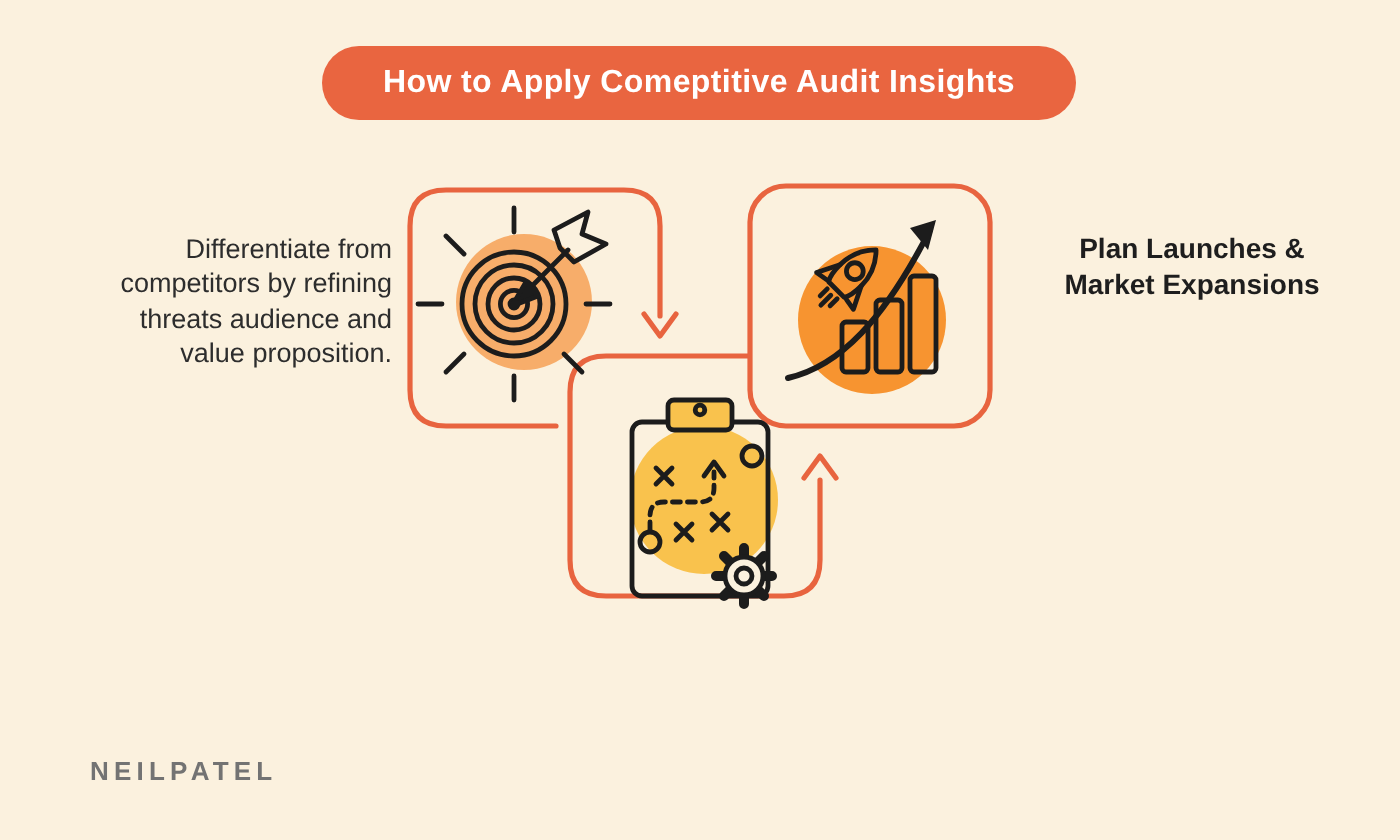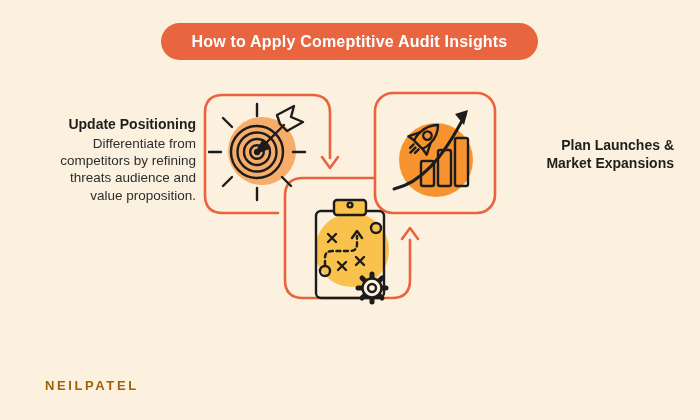--- a/index.html
+++ b/index.html
@@ -7,23 +7,23 @@
           font-family:"Liberation Sans",sans-serif;}
   .banner{position:absolute;left:161px;top:23px;width:377px;height:37px;background:#E96540;
           border-radius:19px;display:flex;align-items:center;justify-content:center;}
   .banner span{color:#FFFFFF;font-weight:bold;font-size:16px;letter-spacing:.2px;}
   .diagram{position:absolute;left:0;top:0;}
   .flow{fill:none;stroke:#E8643F;stroke-width:2.6;stroke-linecap:round;stroke-linejoin:round;}
   .ink{stroke:#1C1C1C;stroke-width:2.4;fill:none;stroke-linecap:round;stroke-linejoin:round;}
   .step-text{position:absolute;color:#2D2D2D;font-size:13.5px;line-height:1.28;}
   .step-title{font-weight:bold;font-size:14px;color:#1E1E1E;margin-bottom:1px;}
   .t-left{left:38px;top:116px;width:158px;text-align:right;}
-  .t-right{left:518px;top:116px;width:156px;text-align:right;margin-top:21px;}
+  .t-right{left:518px;top:116px;width:156px;text-align:center;}
   .t-bottom{left:243px;top:314px;width:210px;text-align:center;}
-  .logo{position:absolute;left:45px;top:378px;color:#a16207;font-size:13px;font-weight:bold;
+  .logo{position:absolute;left:45px;top:378px;color:#737373;font-size:13px;font-weight:bold;
         letter-spacing:2.6px;}
 </style>
 </head>
 <body>
 
 <div class="canvas">
 
   <div class="banner">
     <span>How to Apply Comeptitive Audit Insights</span>
   </div>
@@ -87,21 +87,20 @@
         <path d="M0,-17 C6,-11 7.5,-4 7.5,1 Q7.5,8 5.5,11 L-5.5,11 Q-7.5,8 -7.5,1 C-7.5,-4 -6,-11 0,-17 Z"></path>
         <circle cx="0" cy="-2" r="4.2"></circle>
         <path d="M-7.5,1 L-13,12 L-7,11"></path>
         <path d="M7.5,1 L13,12 L7,11"></path>
         <path d="M-3.5,14 L-3.5,19 M0,15 L0,22 M3.5,14 L3.5,19"></path>
       </g>
     </g>
   </svg>
 
   <div class="step-text t-left">
-    <div class="step-title">Update Positioning</div>
     <div class="step-desc">Differentiate from competitors by refining threats audience and value proposition.</div>
   </div>
 
   <div class="step-text t-bottom">
   </div>
 
   <div class="step-text t-right">
     <div class="step-title">Plan Launches &amp; Market Expansions</div>
   </div>
 

